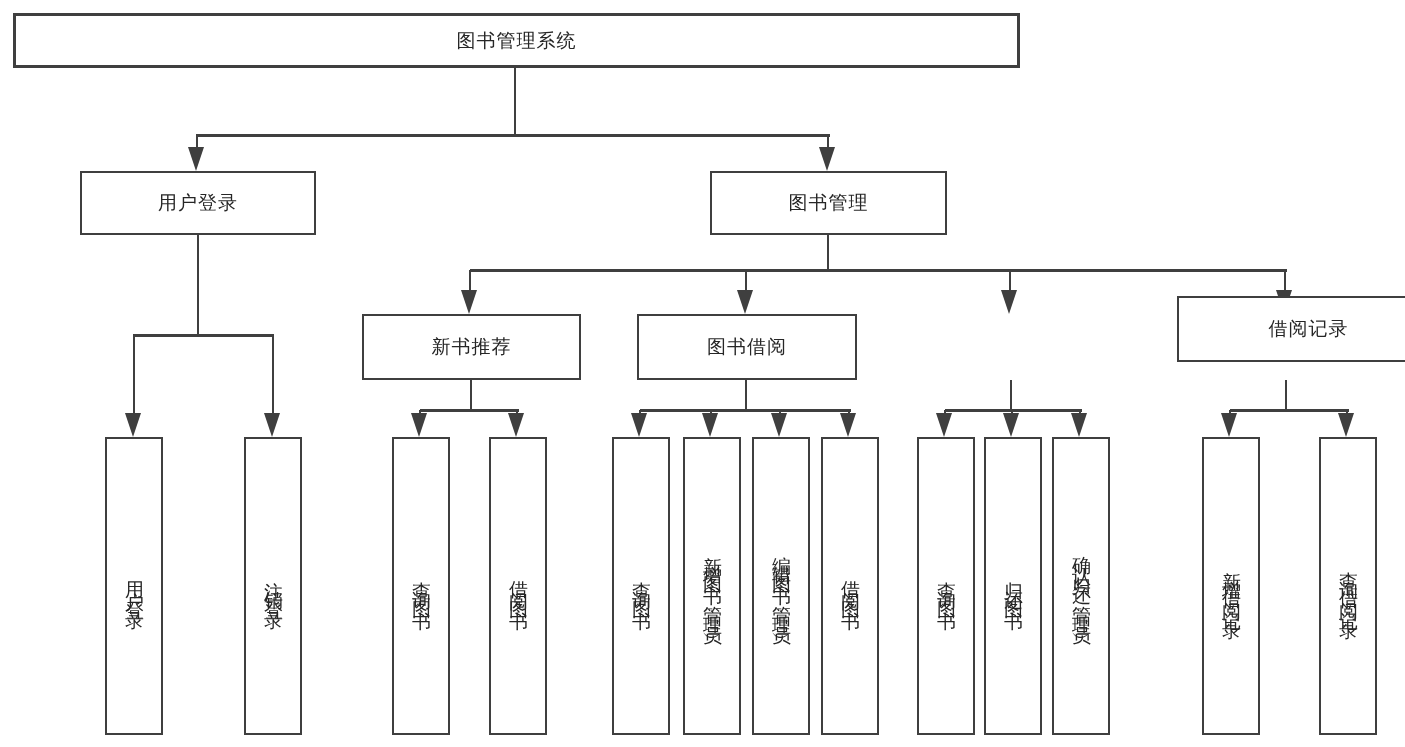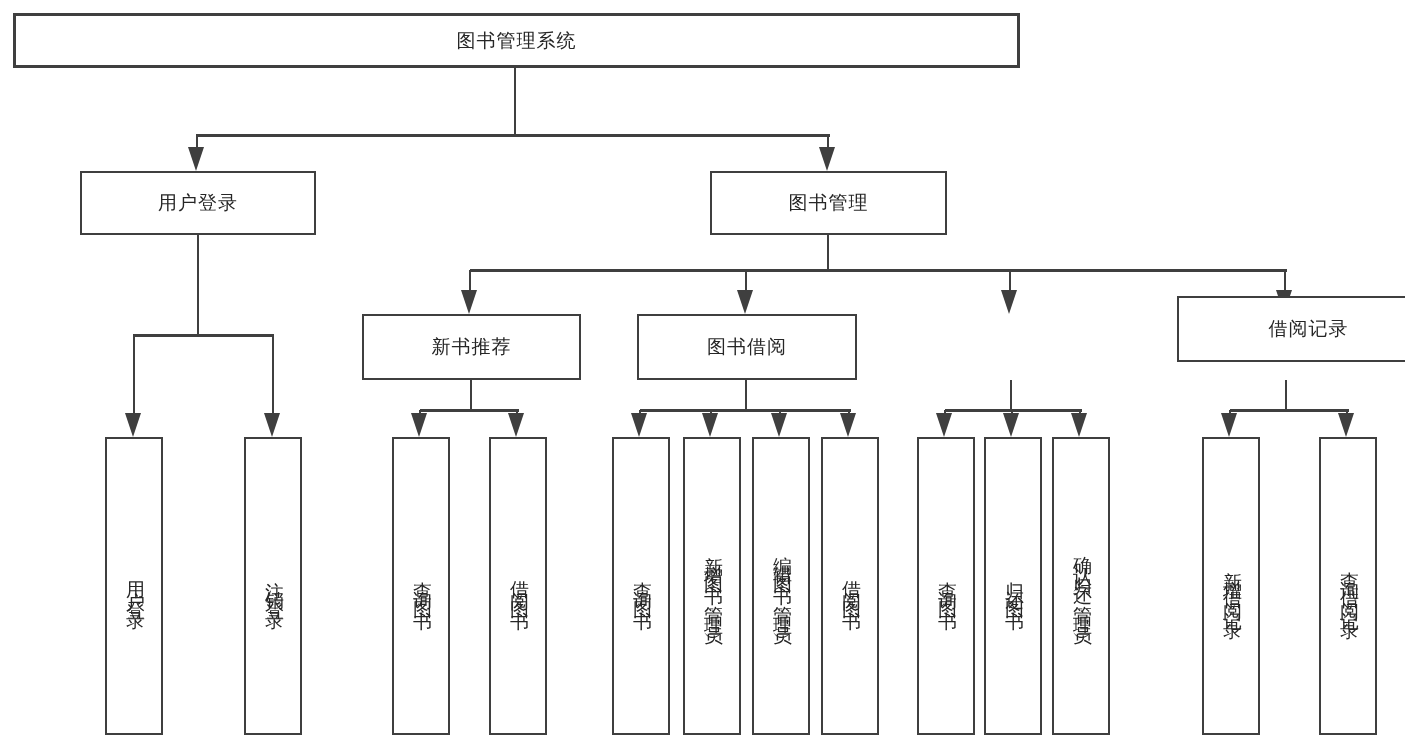--- a/index.html
+++ b/index.html
@@ -1,18 +1,18 @@
 <!DOCTYPE html>
 <html><head>
 <meta charset="utf-8">
 <style>
   html,body{margin:0;padding:0;background:#ffffff;}
   .stage{
     position:relative;width:1405px;height:747px;background:#ffffff;
-    font-family:Liberation Mono, monospace;color:#262626;
+    font-family:Liberation Sans, sans-serif;color:#262626;
     overflow:hidden;
   }
   .hbox{
     position:absolute;box-sizing:border-box;background:#ffffff;
     border:2px solid #3f3f3f;display:flex;align-items:center;justify-content:center;
     font-size:19px;letter-spacing:1px;z-index:2;
   }
   .hbox.root{border-width:3px;}
   .vbox{
     position:absolute;box-sizing:border-box;background:#ffffff;top:437px;width:58px;height:298px;

